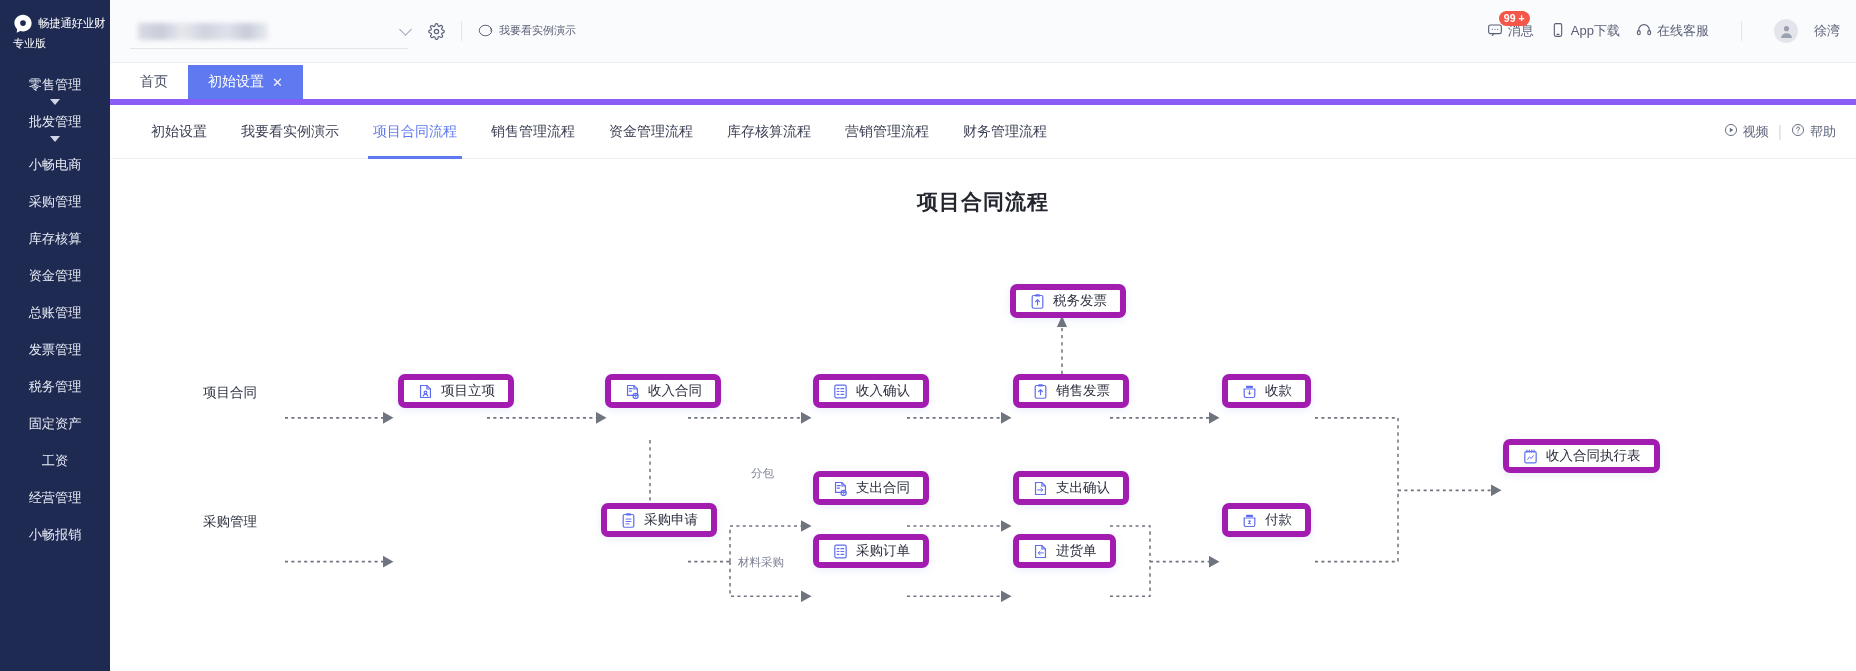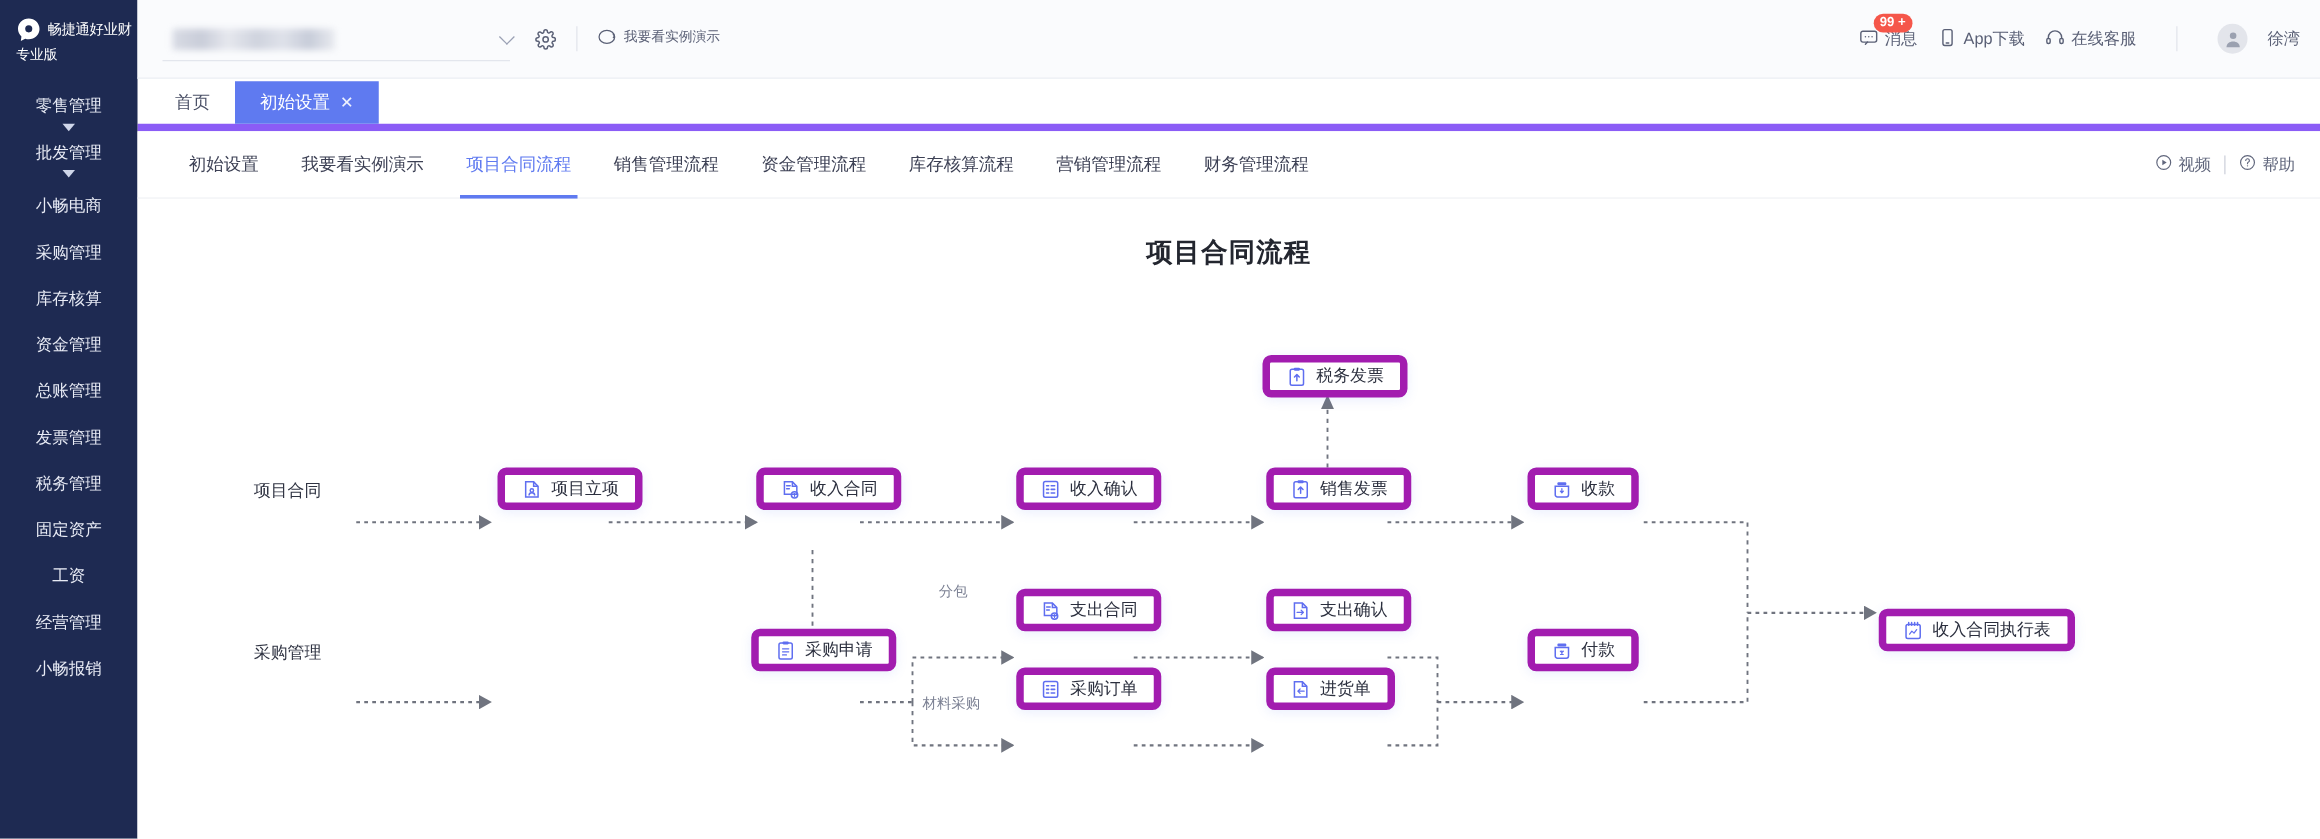--- a/index.html
+++ b/index.html
@@ -426,21 +426,21 @@
         <span class="node-icon">
           <svg viewBox="0 0 24 24" fill="none" stroke="#5f6ef0" stroke-width="1.7">
             <path d="M4.5 8.5h15v9.5a2.5 2.5 0 0 1-2.5 2.5H7a2.5 2.5 0 0 1-2.5-2.5z"></path>
             <rect x="7" y="4" width="10" height="3.2" rx="1.1" fill="#5f6ef0" stroke="none"></rect>
             <path d="M12 11.2v4.6M10.3 14l1.7 1.8L13.7 14" stroke-width="1.4" stroke-linecap="round" stroke-linejoin="round"></path>
           </svg>
         </span>
         <span class="node-label">收款</span>
       </div>
 
-      <div class="node" style="left:1393px; top:280px;margin-top:48px;">
+      <div class="node" style="left:1393px; top:280px;">
         <span class="node-icon">
           <svg viewBox="0 0 24 24" fill="none" stroke="#5f6ef0" stroke-width="1.7">
             <rect x="4" y="5" width="16" height="16" rx="2"></rect>
             <path d="M7 2.8v3M10.3 2.8v3M13.7 2.8v3M17 2.8v3" stroke-linecap="round"></path>
             <path d="M8 16l2.6-3.4 2.4 2.2 3-4" stroke-width="1.4" stroke-linecap="round" stroke-linejoin="round"></path>
           </svg>
         </span>
         <span class="node-label">收入合同执行表</span>
       </div>
 

